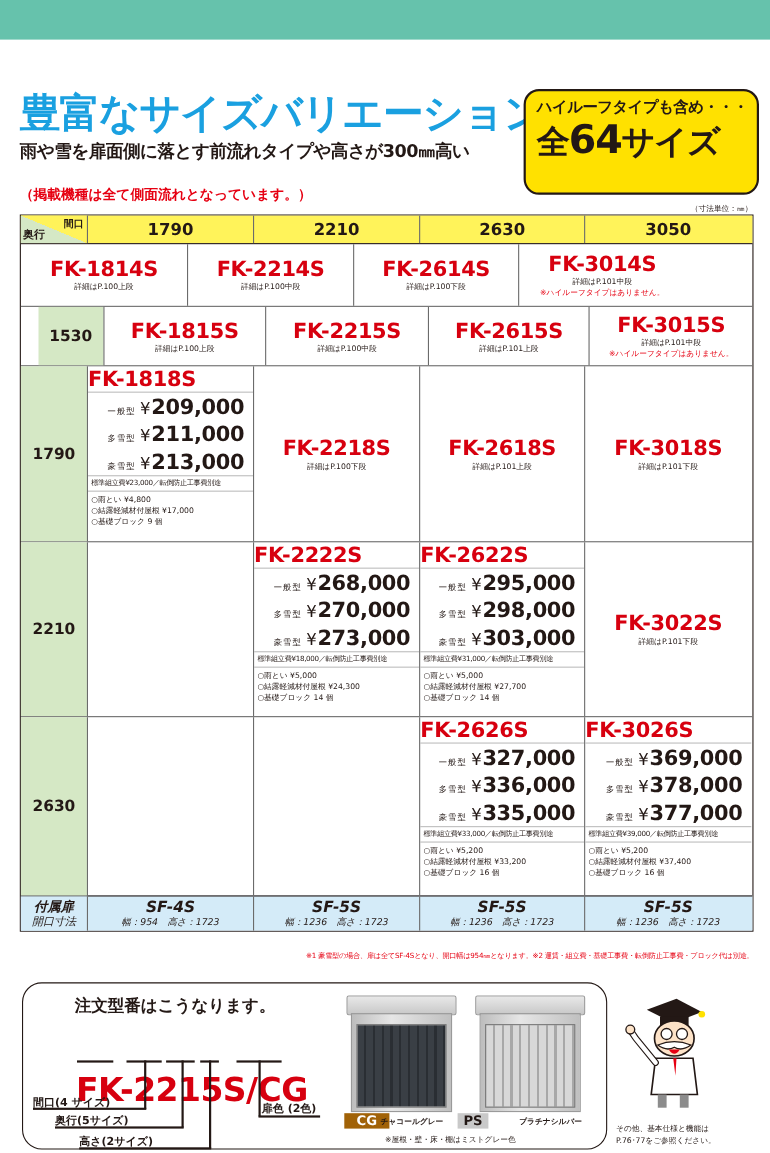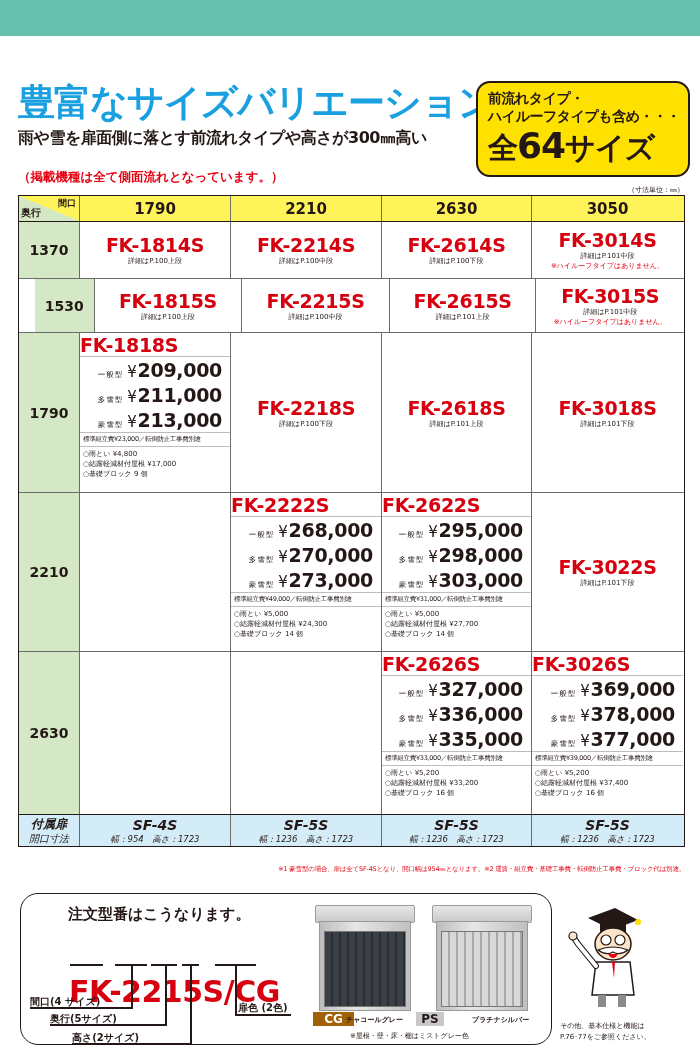--- a/index.html
+++ b/index.html
@@ -99,44 +99,40 @@
 
 <div class="teal-band"></div>
 
 <div class="title">豊富なサイズバリエーション</div>
 <div class="subtitle">
   <div>雨や雪を扉面側に落とす前流れタイプや高さが300㎜高い</div>
 </div>
 <div class="red-note">（掲載機種は全て側面流れとなっています。）</div>
 
 <div class="badge">
-  <div class="l1">前流れタイプ・</div>
   <div class="l2">ハイルーフタイプも含め・・・</div>
   <div class="big"><span>全</span><span class="num">64</span><span>サイズ</span></div>
 </div>
 
 <div class="unit-note">（寸法単位：㎜）</div>
 
 <div class="grid">
 
   <div class="row hdr">
     <div class="cell c0">
       <span class="corner-top">間口</span>
       <span class="corner-bot">奥行</span>
     </div>
     <div class="cell c1">1790</div>
     <div class="cell c2">2210</div>
     <div class="cell c3">2630</div>
     <div class="cell c4">3050</div>
   </div>
 
   <div class="row r1370 thick-top">
-    <div class="cell c0">
-        <span class="row-label">1370</span>
-      </div>
     <div class="cell c1">
       <div class="model">FK-1814S</div>
       <div class="detail">詳細はP.100上段</div>
     </div>
     <div class="cell c2">
       <div class="model">FK-2214S</div>
       <div class="detail">詳細はP.100中段</div>
     </div>
     <div class="cell c3">
       <div class="model">FK-2614S</div>
@@ -231,21 +227,21 @@
           </div>
         <div class="price-line">
             <span class="ptype">多雪型</span>
             <span class="pval"><span class="yen">¥</span><span>270,000</span></span>
           </div>
         <div class="price-line">
             <span class="ptype">豪雪型</span>
             <span class="pval"><span class="yen">¥</span><span>273,000</span></span>
           </div>
       </div>
-      <div class="assembly">標準組立費¥49,000／転倒防止工事費別途</div>
+      <div class="assembly">標準組立費¥18,000／転倒防止工事費別途</div>
       <div class="options">
         <div>○雨とい ¥5,000</div>
         <div>○結露軽減材付屋根 ¥24,300</div>
         <div>○基礎ブロック 14 個</div>
       </div>
     </div>
     <div class="cell c3 pcell">
       <div class="pmodel">
           <span class="model">FK-2622S</span>
         </div>

